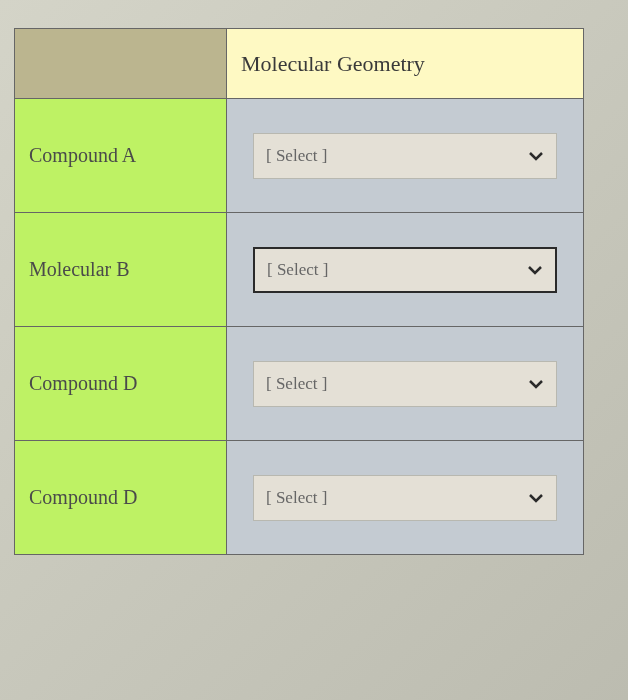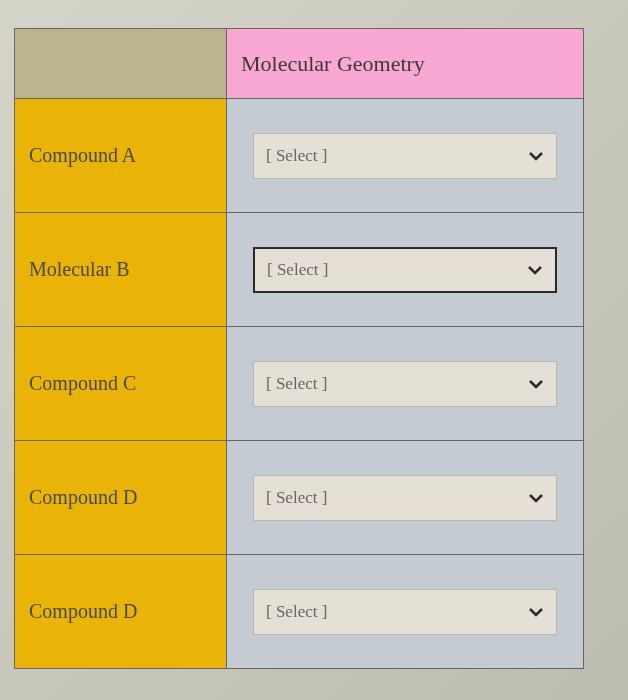--- a/index.html
+++ b/index.html
@@ -19,30 +19,30 @@
     .table td, .table th {
       border: 1px solid #666;
       vertical-align: middle;
     }
     .header-empty {
       background: #bbb58f;
       width: 212px;
       height: 70px;
     }
     .header-col {
-      background: #f9a8d4;
+      background: #fef9c3;
       height: 70px;
       padding: 18px 14px;
       font-weight: normal;
       font-size: 22px;
       color: #3a3a3a;
       text-align: left;
     }
     .row-label {
-      background: #eab308;
+      background: #bef264;
       width: 212px;
       height: 114px;
       padding: 0 14px;
       font-size: 20px;
       color: #4a4a4a;
     }
     .row-value {
       background: #c4cbd2;
       padding: 0 26px;
       height: 114px;
@@ -115,33 +115,20 @@
         <span>[ Select ]</span>
         <span class="chevron">
           <svg viewBox="0 0 16 10">
                 <polyline points="2,2 8,8 14,2"></polyline>
               </svg>
         </span>
       </div>
     </td>
   </tr>
 
-  <tr>
-    <td class="row-label">Compound C</td>
-    <td class="row-value">
-      <div class="select">
-        <span>[ Select ]</span>
-        <span class="chevron">
-          <svg viewBox="0 0 16 10">
-                <polyline points="2,2 8,8 14,2"></polyline>
-              </svg>
-        </span>
-      </div>
-    </td>
-  </tr>
 
   <tr>
     <td class="row-label">Compound D</td>
     <td class="row-value">
       <div class="select">
         <span>[ Select ]</span>
         <span class="chevron">
           <svg viewBox="0 0 16 10">
                 <polyline points="2,2 8,8 14,2"></polyline>
               </svg>

